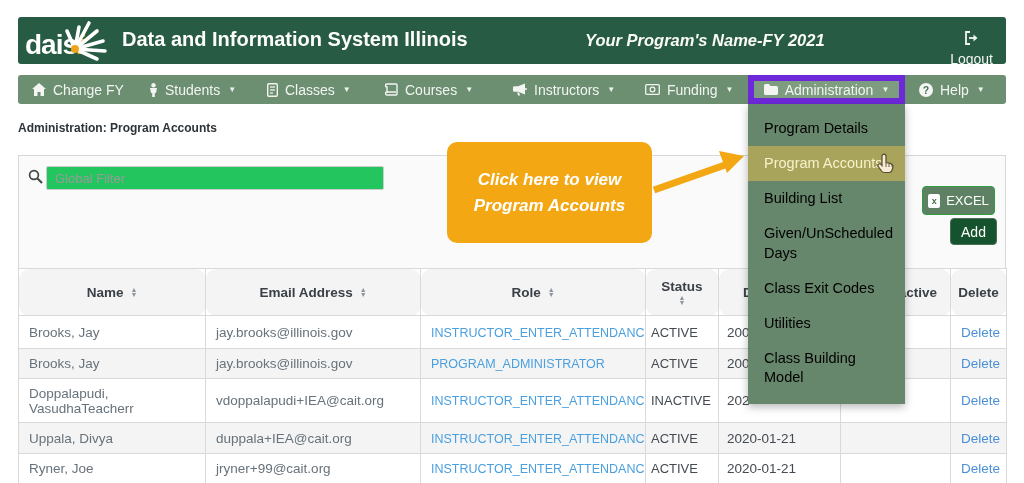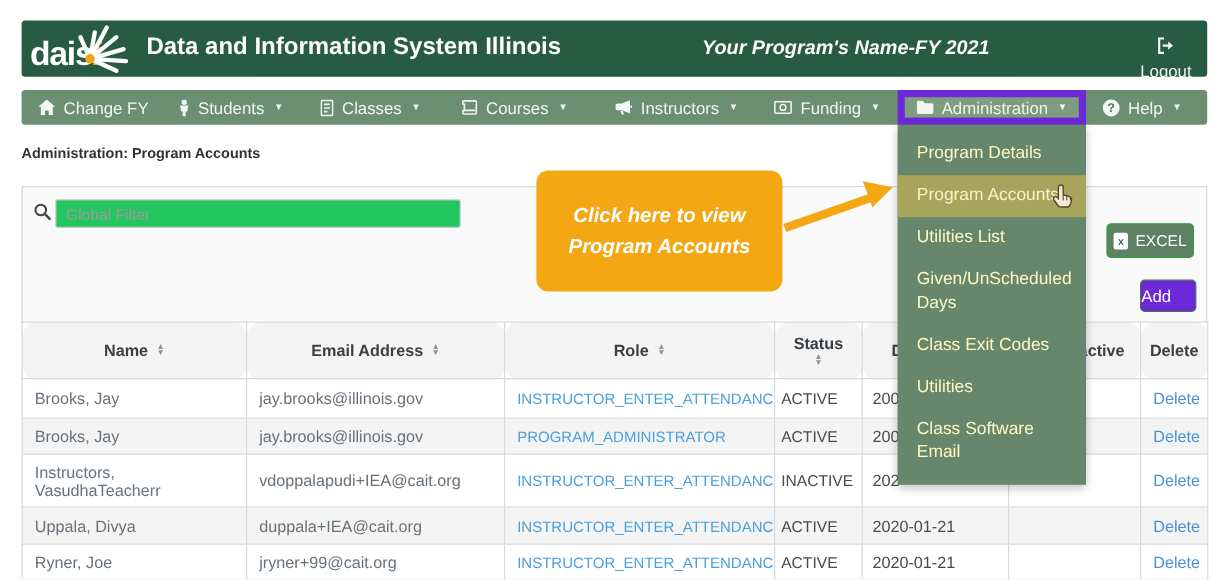--- a/index.html
+++ b/index.html
@@ -28,43 +28,43 @@
   .nav-item svg { flex:none; }
   .caret { font-size:8px; color:#eef2ed; margin-left:1px; }
   .nav-admin { left:730px; width:157px; justify-content:center;
     background:#7e9c80; border:6px solid #6d28d9;text-align:center; }
   .q-circle { width:14px; height:14px; border-radius:50%; background:#f4f6f3; color:#4c7355;
     font-size:10.5px; font-weight:bold; display:flex; align-items:center; justify-content:center; }
 
   
   .dropdown { position:absolute; left:766px; top:104px; width:157px; background:#67876c;
     padding:7px 0 9px 0; z-index:30; box-shadow:0 3px 8px rgba(0,0,0,0.28); }
-  .dd-item { padding:8px 16px; font-size:14.5px; color:#fef9c3; cursor:pointer; line-height:1.32; }
+  .dd-item { padding:8px 16px; font-size:14.5px; color:#000000; cursor:pointer; line-height:1.32; }
   .dd-item.highlight { background:#a8a45b; color:#f8f1cb; position:relative; }
   .hand { position:absolute; right:9px; top:7px; }
 
   
   .page-title { position:absolute; left:18px; top:121px; font-size:12px; font-weight:bold; color:#2e3338; }
 
   
   .panel { position:absolute; left:18px; top:155px; width:988px; height:114px;
     background:#fafafa; border:1px solid #d8d8d8; border-bottom:none; }
   .search-icon { position:absolute; left:9px; top:13px; }
   .filter-input { position:absolute; left:27px; top:10px; width:338px; height:24px;
     border:1px solid #cccccc; border-radius:2px; background:#22c55e; padding:0 8px;
     font-size:13px; color:#555; font-family:"Liberation Sans", sans-serif; }
   .filter-input::placeholder { color:#9a9a9a; }
   .excel-btn { position:absolute; left:903px; top:30px; width:73px; height:29px;
     background:#5d8162; border:1px solid #2f9e43; border-radius:4px; color:#fff;
     font-size:13px; display:flex; align-items:center; justify-content:center; gap:6px; cursor:pointer; }
   .excel-doc { width:12px; height:14px; background:#fff; border-radius:2px; color:#3f7046;
     font-size:9px; font-weight:bold; display:flex; align-items:center; justify-content:center; }
-  .add-btn { position:absolute; left:931px; top:77px; width:47px; height:27px;
-    background:#6d28d9; border:1px solid #4e6e54; border-radius:4px; color:#fff;
-    font-size:14px; display:flex; align-items:center; justify-content:flex-start; cursor:pointer; }
+  .add-btn { position:absolute; left:931px; top:62px; width:47px; height:27px;
+    background:#14532d; border:1px solid #4e6e54; border-radius:4px; color:#fff;
+    font-size:14px; display:flex; align-items:center; justify-content:center; cursor:pointer; }
 
   
   .grid { position:absolute; left:18px; top:268px; width:988px; border-collapse:collapse;
     table-layout:fixed; font-size:13.5px; }
   .grid th, .grid td { border:1px solid #d9d9d9; overflow:hidden; }
   .grid th { height:47px; background:#f4f4f4; color:#3a4047; font-size:13.5px; font-weight:bold;
     text-align:center; cursor:pointer;border-radius:11px; }
   .grid td { padding:0 10px; color:#67727b; background:#fff; }
   .grid tr.alt td { background:#f4f4f4; }
   .th-inner { display:flex; align-items:center; justify-content:center; gap:7px; }
@@ -280,21 +280,21 @@
   <tr class="r2 alt">
     <td>Brooks, Jay</td>
     <td>jay.brooks@illinois.gov</td>
     <td><a class="role-link">PROGRAM_ADMINISTRATOR</a></td>
     <td class="c-status">ACTIVE</td>
     <td class="c-date">200</td>
     <td class="c-date"></td>
     <td class="c-del"><a class="del-link">Delete</a></td>
   </tr>
   <tr class="r3">
-    <td>Instructors, VasudhaTeacherr</td>
+    <td>Doppalapudi, VasudhaTeacherr</td>
     <td>vdoppalapudi+IEA@cait.org</td>
     <td><a class="role-link">INSTRUCTOR_ENTER_ATTENDANCE</a></td>
     <td class="c-status">INACTIVE</td>
     <td class="c-date">202</td>
     <td class="c-date"></td>
     <td class="c-del"><a class="del-link">Delete</a></td>
   </tr>
   <tr class="r4 alt">
     <td>Uppala, Divya</td>
     <td>duppala+IEA@cait.org</td>
@@ -331,18 +331,18 @@
     <span>Program Accounts</span>
     <svg class="hand" width="19" height="23" viewBox="0 0 19 23">
       <path d="M7 1.2 c1.2 0 2 .9 2 2.1 v6.2 l3 .6 c2.2 .45 4 1.3 4 3.2 0 1.1-.35 2-.7 3.1 -.35 1.1-1 3.1-2.7 3.1 h-5.4 c-1.1 0-2-.55-2.7-1.5 l-3.2-4.3 c-.65-.85-.45-2 .45-2.6 .75-.45 1.75-.3 2.3 .35 l.95 1.1 V3.3 c0-1.2 .8-2.1 2-2.1 z" fill="#f6edd7" stroke="#5a4a2f" stroke-width="1.2"></path>
       <g stroke="#5a4a2f" stroke-width="0.9">
           <line x1="9" y1="10" x2="9" y2="14"></line>
           <line x1="12" y1="10.6" x2="12" y2="14"></line>
           <line x1="15" y1="11.2" x2="15" y2="14"></line>
         </g>
     </svg>
   </div>
-  <div class="dd-item">Utilities List</div>
+  <div class="dd-item">Building List</div>
   <div class="dd-item">Given/UnScheduled Days</div>
   <div class="dd-item">Class Exit Codes</div>
   <div class="dd-item">Utilities</div>
-  <div class="dd-item">Class Software Email</div>
+  <div class="dd-item">Class Building Model</div>
 </div>
 
 </body></html>

